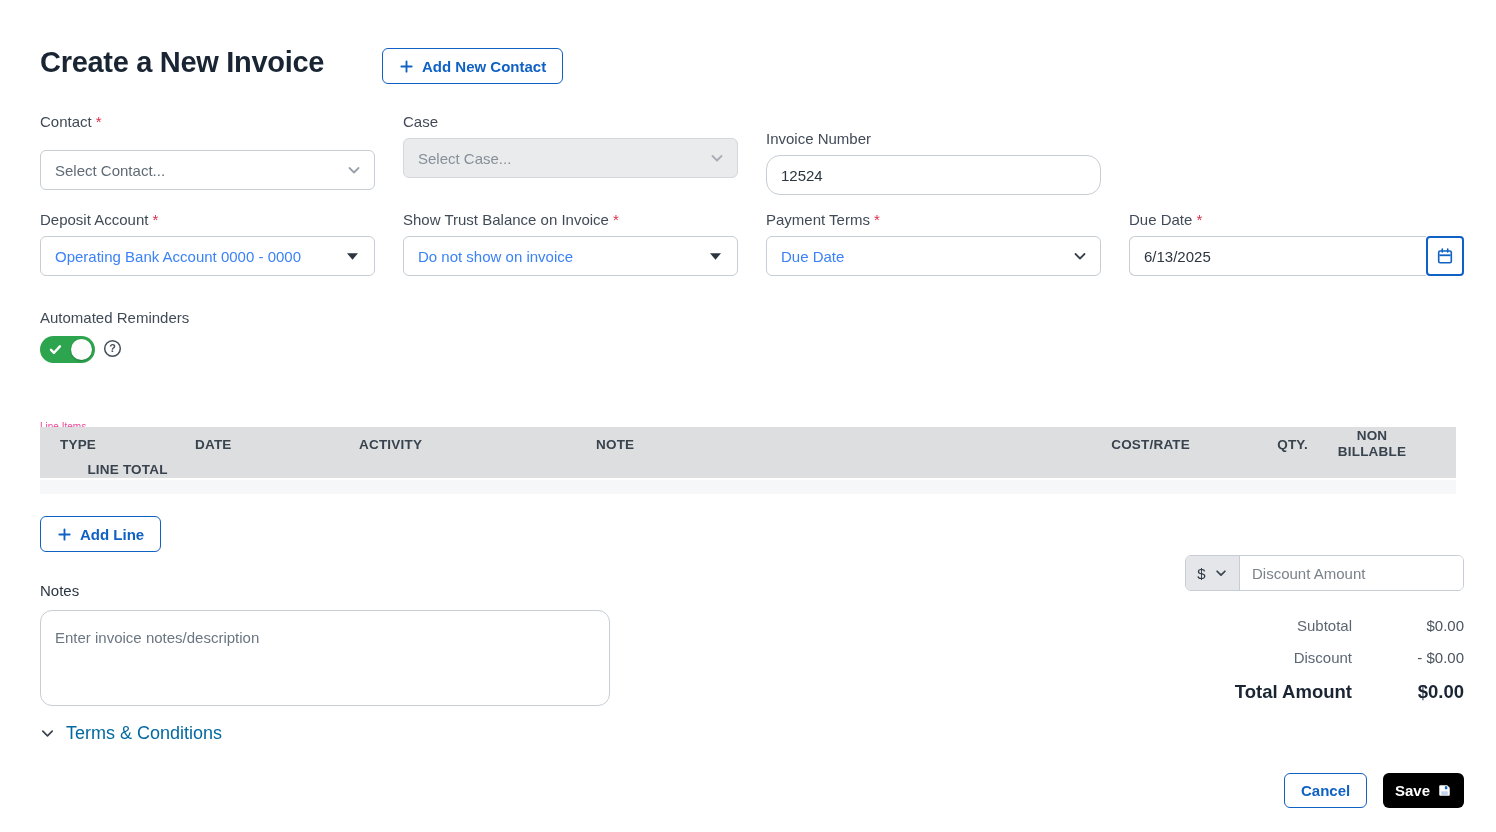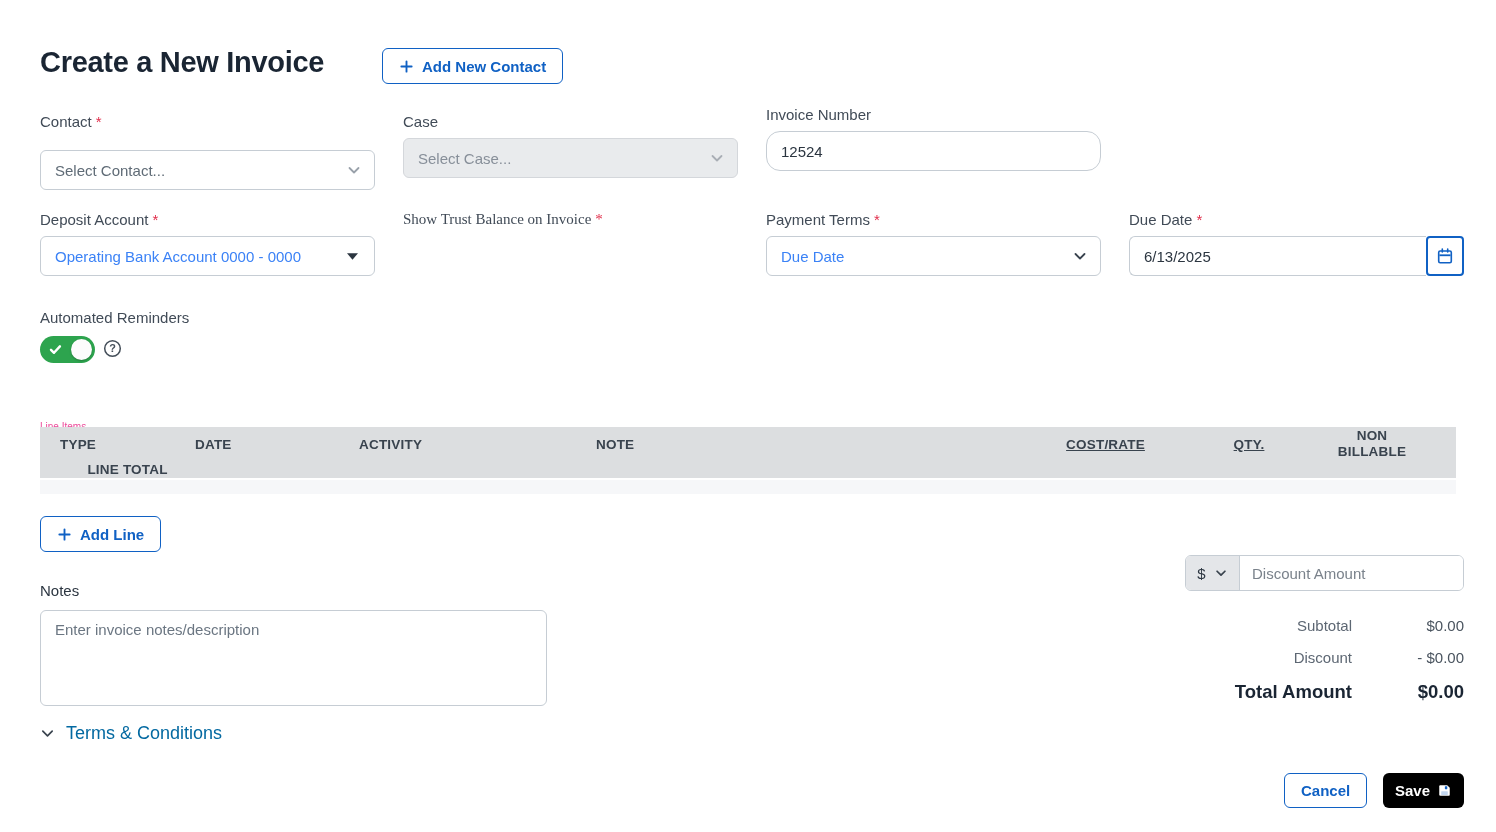--- a/index.html
+++ b/index.html
@@ -49,41 +49,41 @@
     box-shadow:0 1px 2px rgba(0,0,0,.25); }
   .help-icon { position:absolute; left:103px; top:339px; color:#444e59; cursor:pointer; }
 
   
   .li-label { position:absolute; left:40px; top:421px; font-size:10px; color:#ec4899; }
   .li-header {
     position:absolute; left:40px; top:427px; width:1416px; height:51px; background:#dcdee0;
     display:grid; grid-template-columns:135px 164px 237px 425px 169px 118px 128px; padding:0 20px;
     align-items:center; font-size:13.5px; font-weight:700; color:#39434e; letter-spacing:0.2px;
   }
-  .li-header .c-right { text-align:center;text-decoration:underline; }
+  .li-header .c-right { text-align:right; }
   .li-header .c-center { text-align:center; }
   .li-header .wrap-narrow { display:inline-block; max-width:72px; line-height:1.25; }
   .li-empty-row { position:absolute; left:40px; top:480px; width:1416px; height:14px; background:#f6f7f9; }
 
   .add-line { position:absolute; left:40px; top:516px; }
 
   
   .discount-group { position:absolute; left:1185px; top:555px; width:279px; height:36px; display:flex;
     border:1px solid #c6cdd4; border-radius:6px; overflow:hidden; background:#fff; }
   .currency-select { width:64px; background:#e4e6e9; display:flex; align-items:center; justify-content:center; gap:8px;
     font-size:15px; color:#2b3540; border-right:1px solid #c6cdd4; cursor:pointer; }
   .currency-select .chev { color:#39434e; }
   .discount-input { flex:1; border:none; outline:none; padding:0 12px; font-size:15px; font-family:inherit; color:#2b3540; }
   .discount-input::placeholder { color:#7a828b; }
 
   
   .notes-label { position:absolute; left:40px; top:582px; font-size:15px; color:#2b3540; }
   .notes-area {
-    position:absolute; left:40px; top:610px; width:507px; height:96px; border:1px solid #c6cdd4; border-radius:6px;
-    padding:10px 14px; font-size:15px; font-family:inherit; color:#2b3540; resize:none; outline:none;
+    position:absolute; left:40px; top:610px; width:570px; height:96px; border:1px solid #c6cdd4; border-radius:12px;
+    padding:18px 14px; font-size:15px; font-family:inherit; color:#2b3540; resize:none; outline:none;
   }
   .notes-area::placeholder { color:#6b7682; }
 
   
   .totals { position:absolute; right:32px; top:617px; width:420px; }
   .t-row { display:flex; justify-content:flex-end; align-items:baseline; height:32px; font-size:15px; color:#5d6773; }
   .t-row .t-val { width:112px; text-align:right; color:#4a545f; }
   .t-row.total { font-size:18.5px; font-weight:800; color:#1a2533; height:36px; }
   .t-row.total .t-val { color:#1a2533; }
 
@@ -133,43 +133,49 @@
       <span>Case</span>
     </span>
     <div class="control disabled">
       <span>Select Case...</span>
       <svg class="chev" width="16" height="16" viewBox="0 0 16 16">
           <path d="M3.5 6l4.5 4.5L12.5 6" stroke="currentColor" stroke-width="1.8" fill="none" stroke-linecap="round" stroke-linejoin="round"></path>
         </svg>
     </div>
   </div>
 
-  <div class="field" style="left:766px; top:106px;">
+  <div class="field" style="left:766px; top:130px;">
     <span class="f-label">
       <span>Invoice Number</span>
     </span>
     <input type="text" class="text-input" value="12524" style="">
   </div>
 
   <div class="field" style="left:40px; top:211px;">
     <span class="f-label">
       <span>Deposit Account</span><span class="req">*</span>
     </span>
     <div class="control">
       <span>Operating Bank Account 0000 - 0000</span>
       <svg class="caret" width="11" height="7" viewBox="0 0 10 6">
           <path d="M0 0h10L5 6z" fill="currentColor"></path>
         </svg>
     </div>
   </div>
 
-  <div class="field" style="left:403px; top:211px;font-family:Liberation Serif, serif;">
+  <div class="field" style="left:403px; top:211px;">
     <span class="f-label">
       <span>Show Trust Balance on Invoice</span><span class="req">*</span>
     </span>
+    <div class="control">
+      <span>Do not show on invoice</span>
+      <svg class="caret" width="11" height="7" viewBox="0 0 10 6">
+          <path d="M0 0h10L5 6z" fill="currentColor"></path>
+        </svg>
+    </div>
   </div>
 
   <div class="field" style="left:766px; top:211px;">
     <span class="f-label">
       <span>Payment Terms</span><span class="req">*</span>
     </span>
     <div class="control">
       <span>Due Date</span>
       <svg class="chev" style="color:#39434e" width="16" height="16" viewBox="0 0 16 16">
           <path d="M3.5 6l4.5 4.5L12.5 6" stroke="currentColor" stroke-width="1.8" fill="none" stroke-linecap="round" stroke-linejoin="round"></path>

